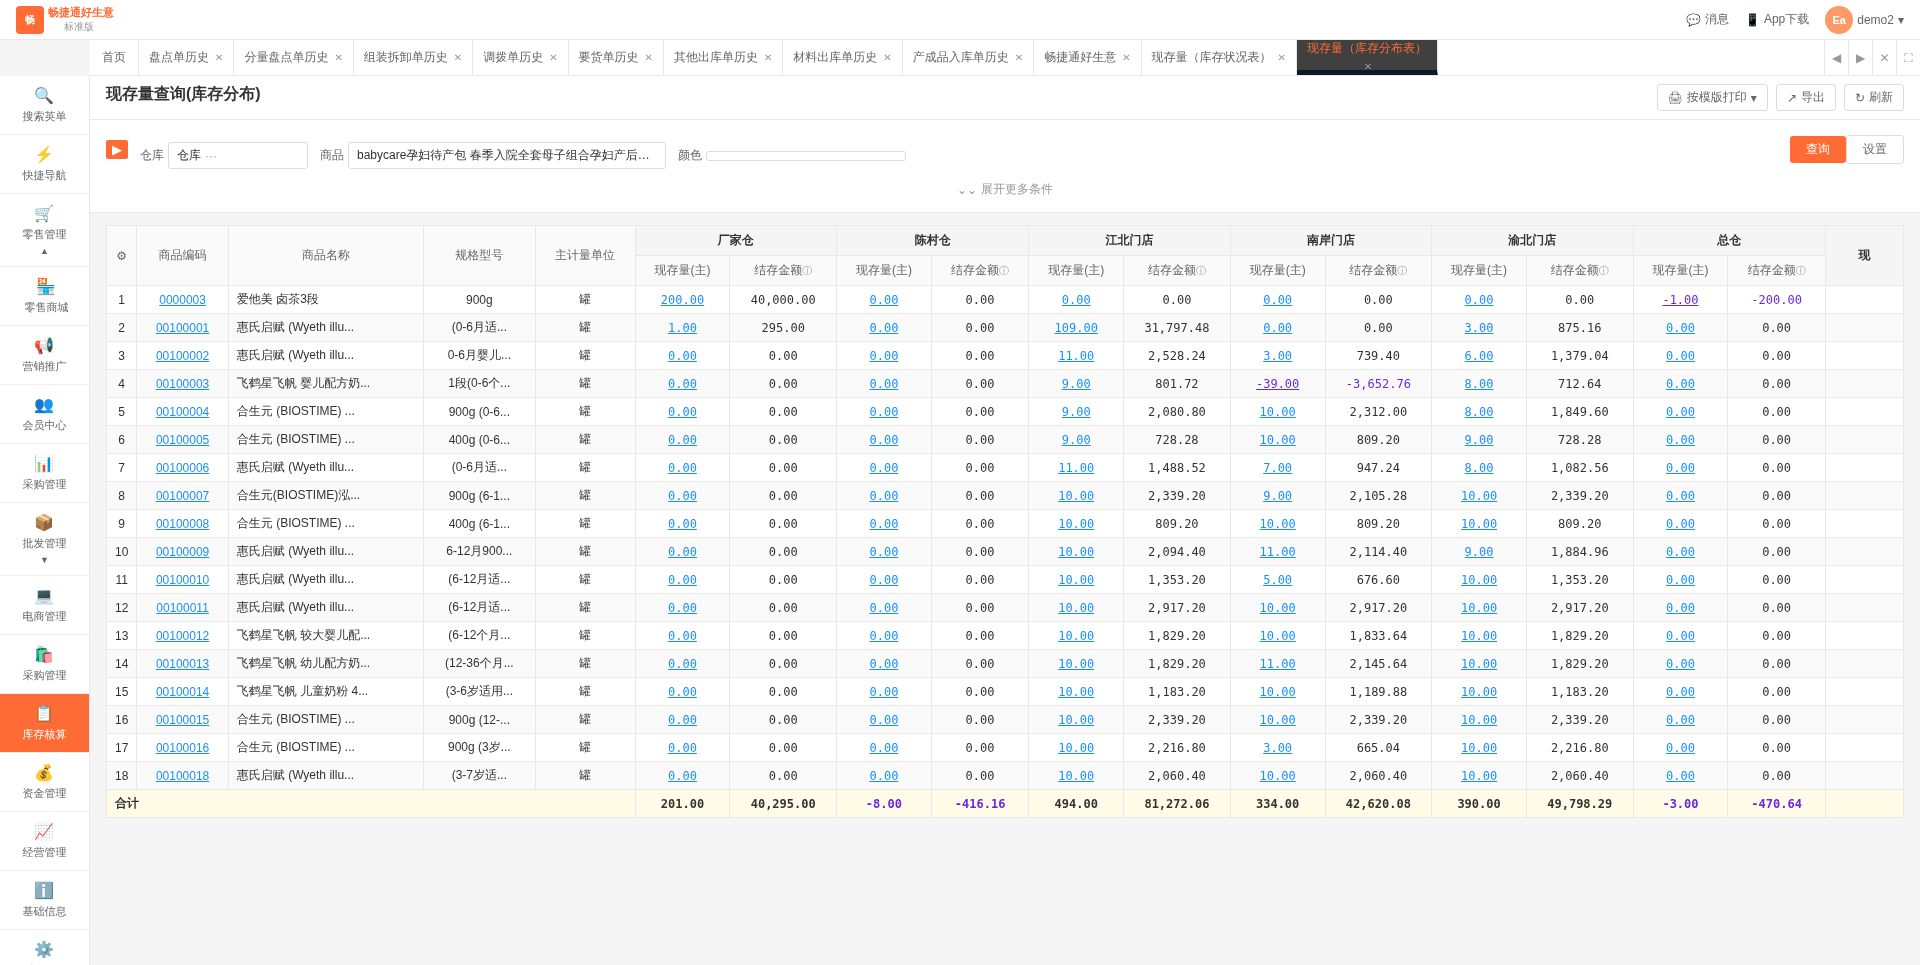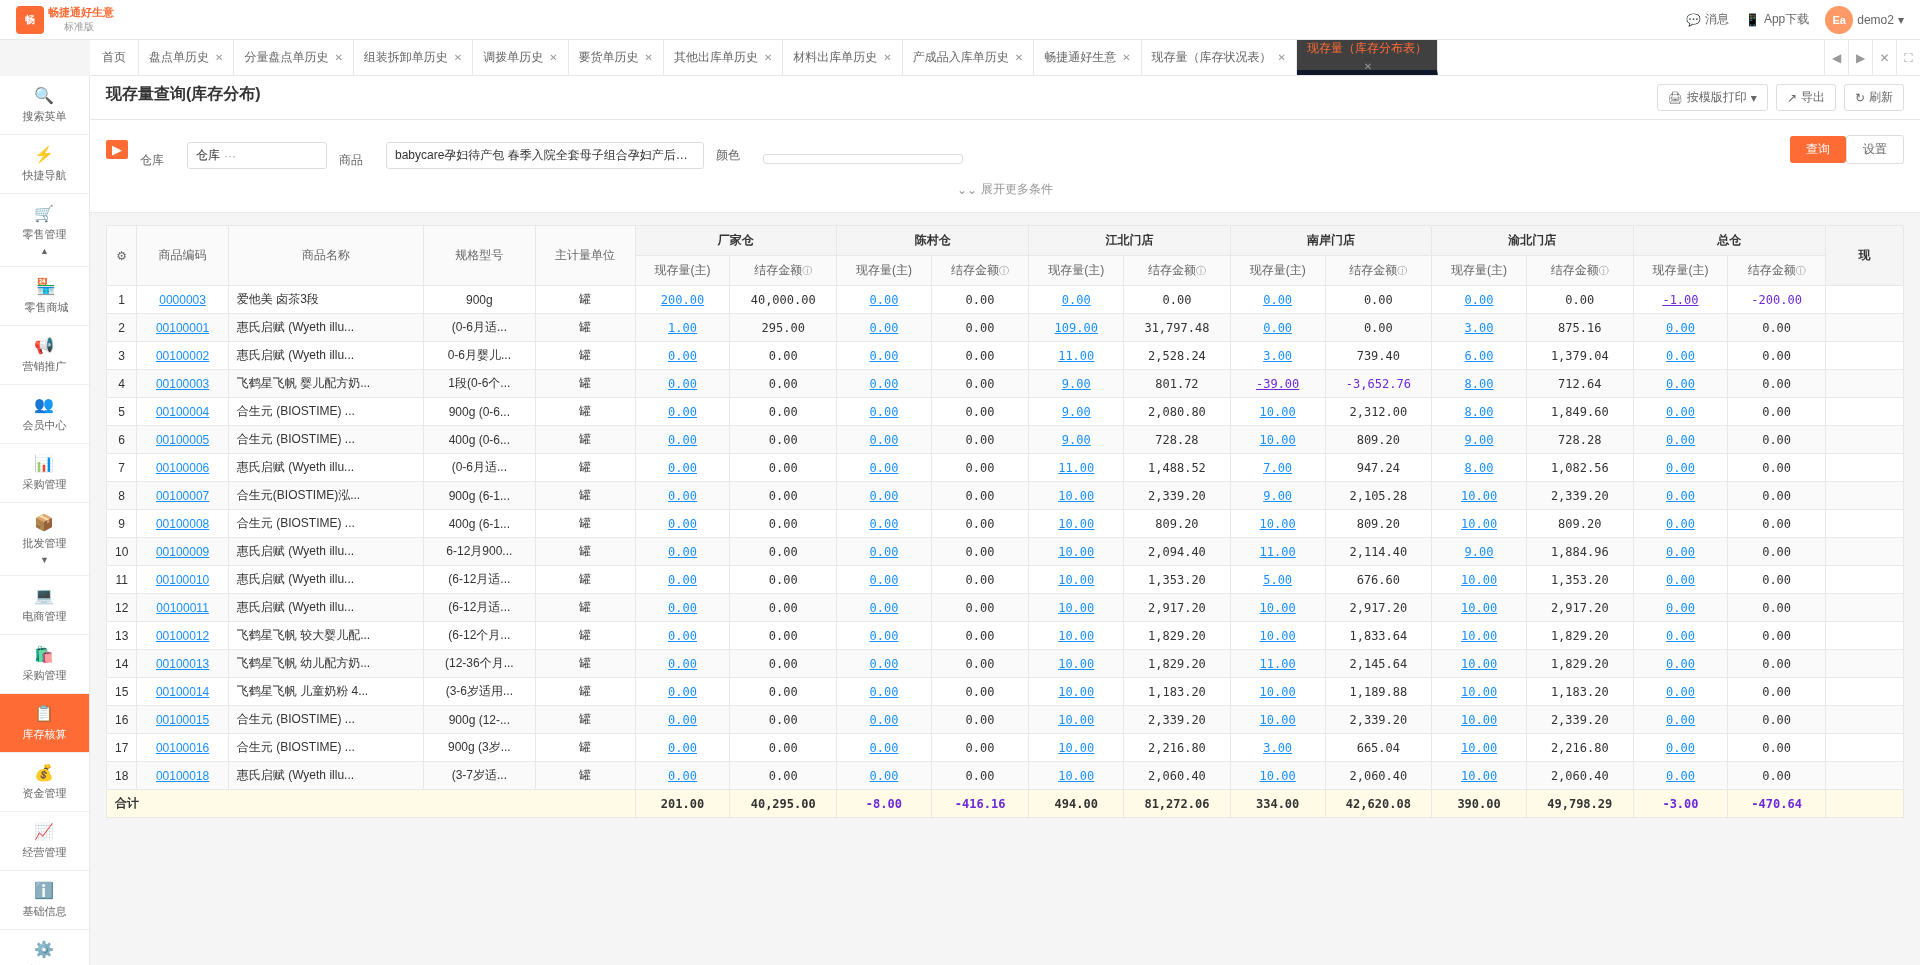--- a/index.html
+++ b/index.html
@@ -67,21 +67,21 @@
       display: flex; align-items: center; gap: 4px; padding: 4px 10px;
       border: 1px solid #ddd; border-radius: 3px; background: #fff;
       color: #666; font-size: 12px; cursor: pointer;
     }
 
     
     .search-bar {
       background: #fff; padding: 10px 16px; border-bottom: 1px solid #e8e8e8;
     }
     .search-row { display: flex; align-items: center; gap: 12px; flex-wrap: wrap; }
-    .search-field { display: flex; align-items: flex-end; gap: 23px; margin-top: 12px; }
+    .search-field { display: flex; align-items: center; gap: 4px; margin-top: 12px; }
     .search-label { color: #666; font-size: 12px; white-space: nowrap; }
     .search-input {
       border: 1px solid #ddd; border-radius: 3px; padding: 4px 8px;
       font-size: 12px; color: #333; min-width: 120px;
       display: flex; align-items: center; gap: 4px; cursor: pointer;
     }
     .search-input-long { min-width: 280px; }
     .search-dots { color: #999; }
     .expand-btn {
       display: flex; align-items: center; gap: 4px; color: #999; font-size: 12px; cursor: pointer;

